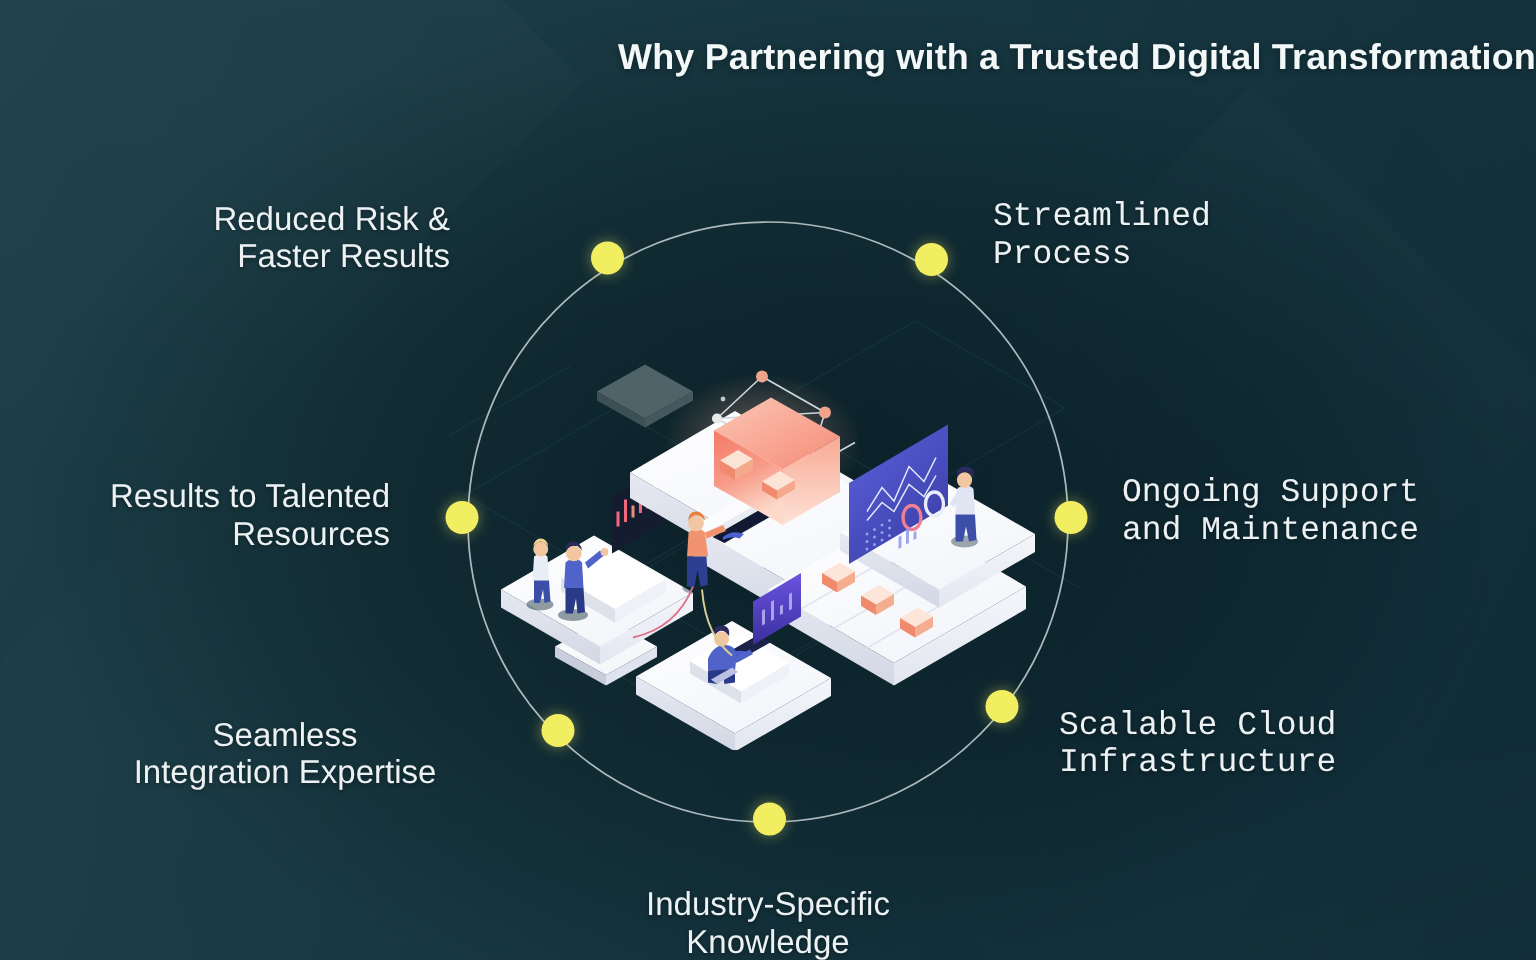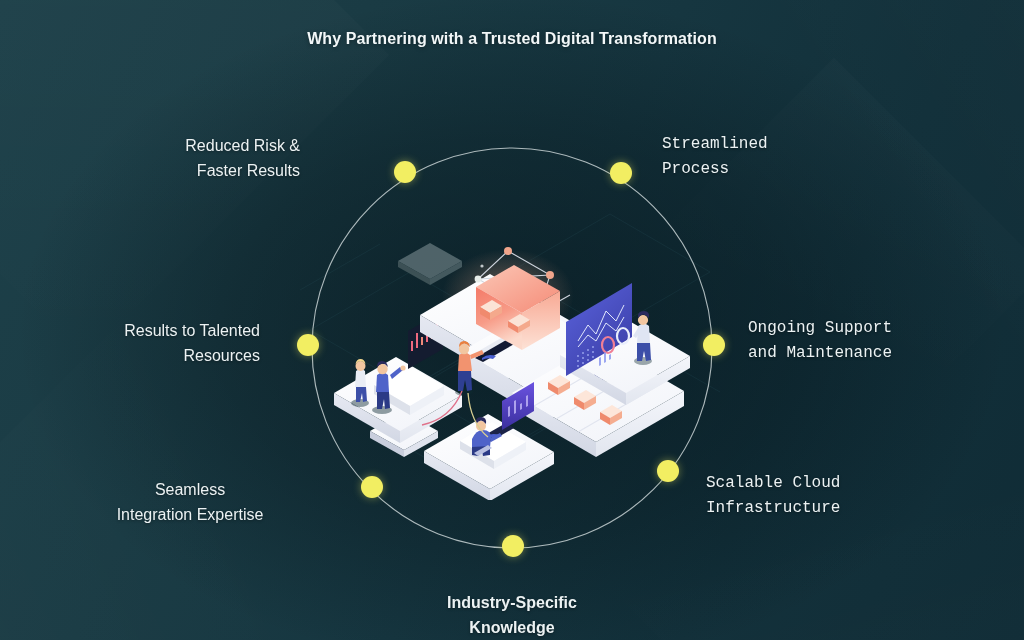--- a/index.html
+++ b/index.html
@@ -33,43 +33,43 @@
          transform:rotate(45deg); }
   .vig { position:absolute; inset:0;
          background:radial-gradient(ellipse 62% 68% at 50% 52%, rgba(2,14,20,.55) 0%, rgba(2,14,20,.30) 45%, rgba(2,14,20,0) 78%); }
   
   .isogrid { position:absolute; left:300px; top:210px; width:430px; height:300px;
              opacity:.38; pointer-events:none; }
 
   
   #title {
     position:absolute; left:0; right:0; top:24px;
-    text-align:center; color:#f2f7f8;
-    font-size:16px; font-weight:bold; line-height:30px;
+    text-align:right; color:#f2f7f8;
+    font-size:24px; font-weight:bold; line-height:30px;
     letter-spacing:.1px;
     text-shadow:0 1px 4px rgba(0,0,0,.35);
   }
   
   #ring { position:absolute; left:0; top:0; width:1024px; height:640px; }
   .dot {
     position:absolute; width:22px; height:22px; border-radius:50%;
     background:#f2ee62;
     box-shadow:0 0 9px rgba(242,238,98,.42);
     transform:translate(-50%,-50%);
   }
   
   .label {
     position:absolute; color:#ecf2f3;
-    font-size:16px; line-height:25px; font-weight:normal;
+    font-size:22px; line-height:25px; font-weight:normal;
     text-shadow:0 1px 3px rgba(0,0,0,.4);
     white-space:pre-line;
   }
   .lb-r { text-align:right; }
   .lb-l { text-align:left;font-family:Liberation Mono, monospace; }
-  .lb-c { text-align:center;font-weight:bold; }
+  .lb-c { text-align:center; }
 
   
   #illus { position:absolute; left:312px; top:225px; width:400px; height:275px; }
 </style>
 </head>
 <body>
 
 <div id="stage">
 
   <div class="facet fc1"></div>

